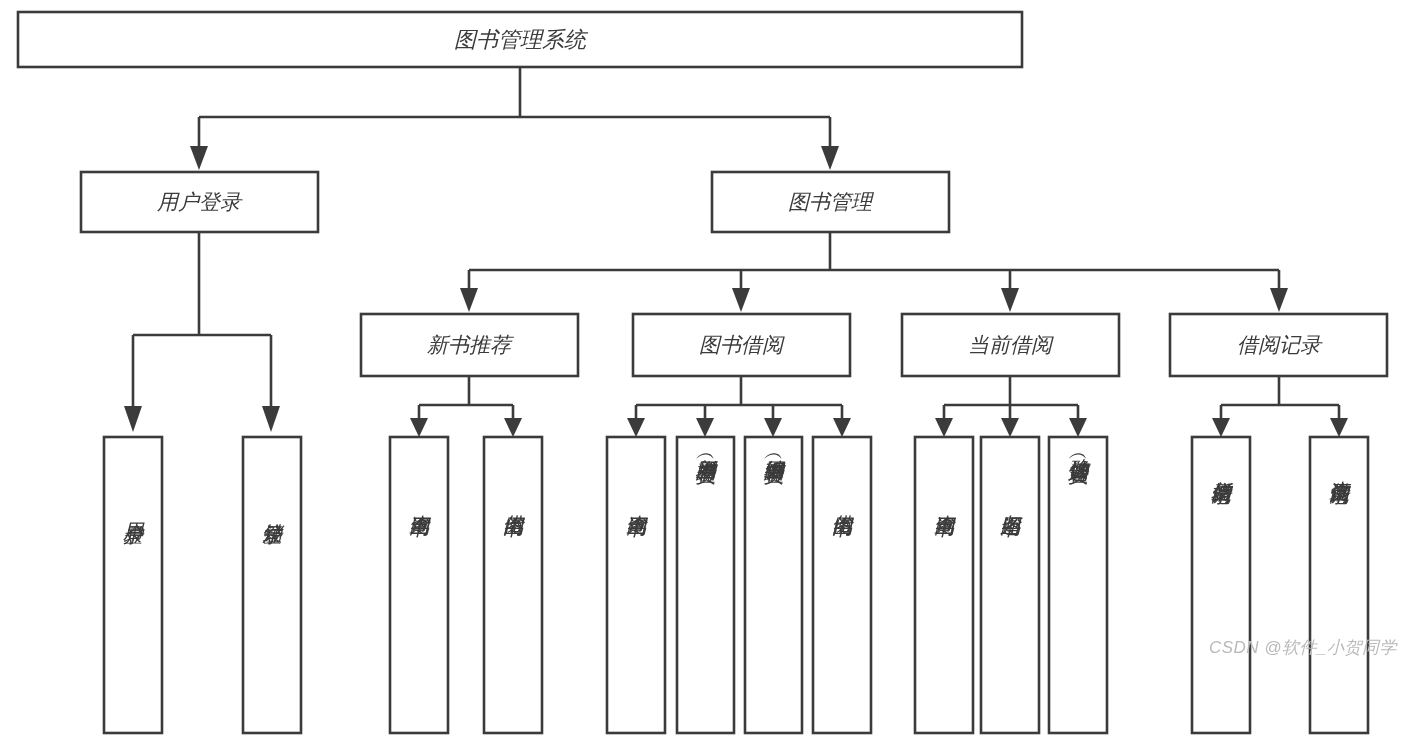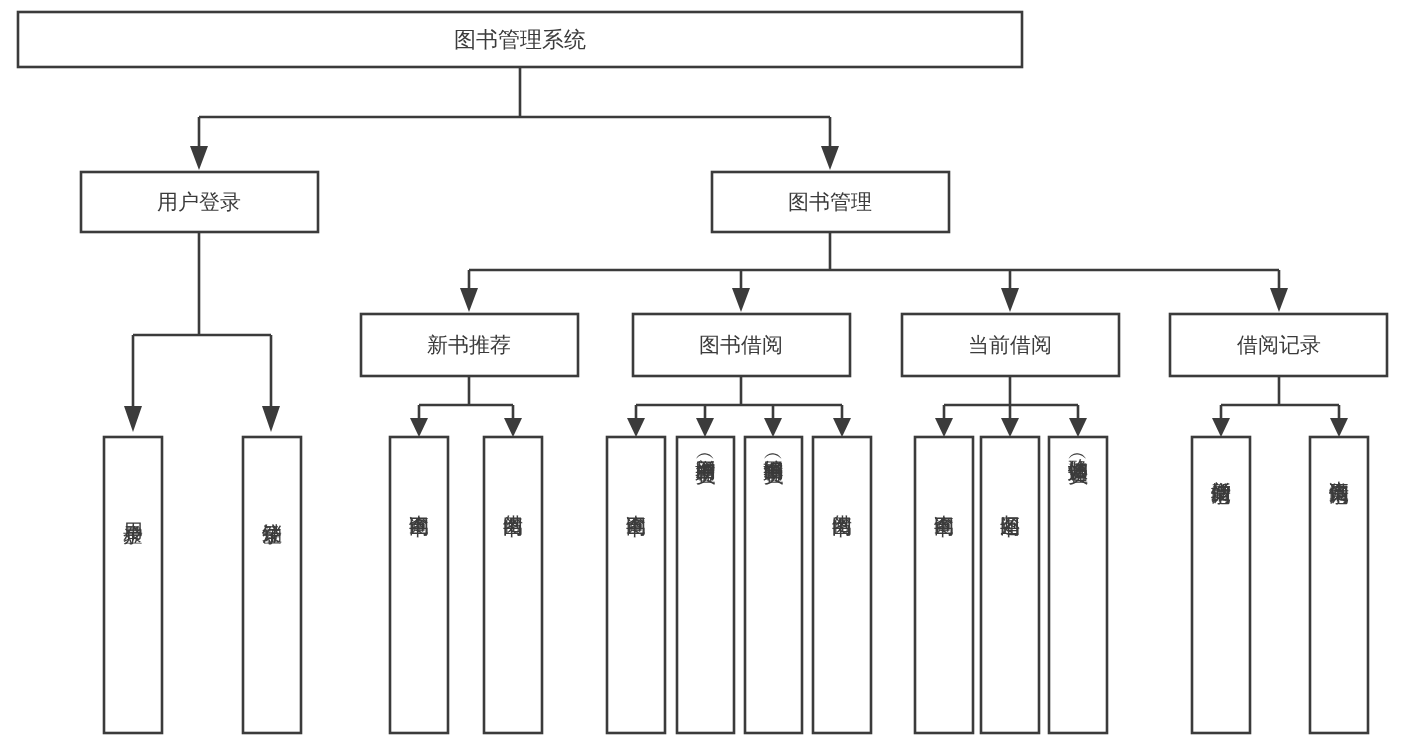--- a/index.html
+++ b/index.html
@@ -13,20 +13,21 @@
     font-family: "Liberation Sans", "DejaVu Sans", sans-serif;
     overflow: hidden;
     position: relative;
   }
   #diagram-root {
     position: absolute;
     left: 0;
     top: 0;
     width: 1405px;
     height: 665px;
+    font-style: italic;
   }
   svg.diagram {
     display: block;
     width: 1405px;
     height: 747px;
   }
   .node-box {
     fill: #ffffff;
     stroke: #3b3b3b;
     stroke-width: 2.6;
@@ -229,13 +230,14 @@
     <span class="vlabel" style="margin-top:6px;">确认归还（管理员）</span>
   </div>
 
   <div class="vlabel-wrap" style="left:1192px; top:437px; width:58px; height:296px;">
     <span class="vlabel" style="margin-top:28px;">新增借阅记录</span>
   </div>
   <div class="vlabel-wrap" style="left:1310px; top:437px; width:58px; height:296px;">
     <span class="vlabel" style="margin-top:28px;">查询借阅记录</span>
   </div>
 
+  <div id="watermark">CSDN @软件_小贺同学</div>
 </div>
 
 </body></html>

